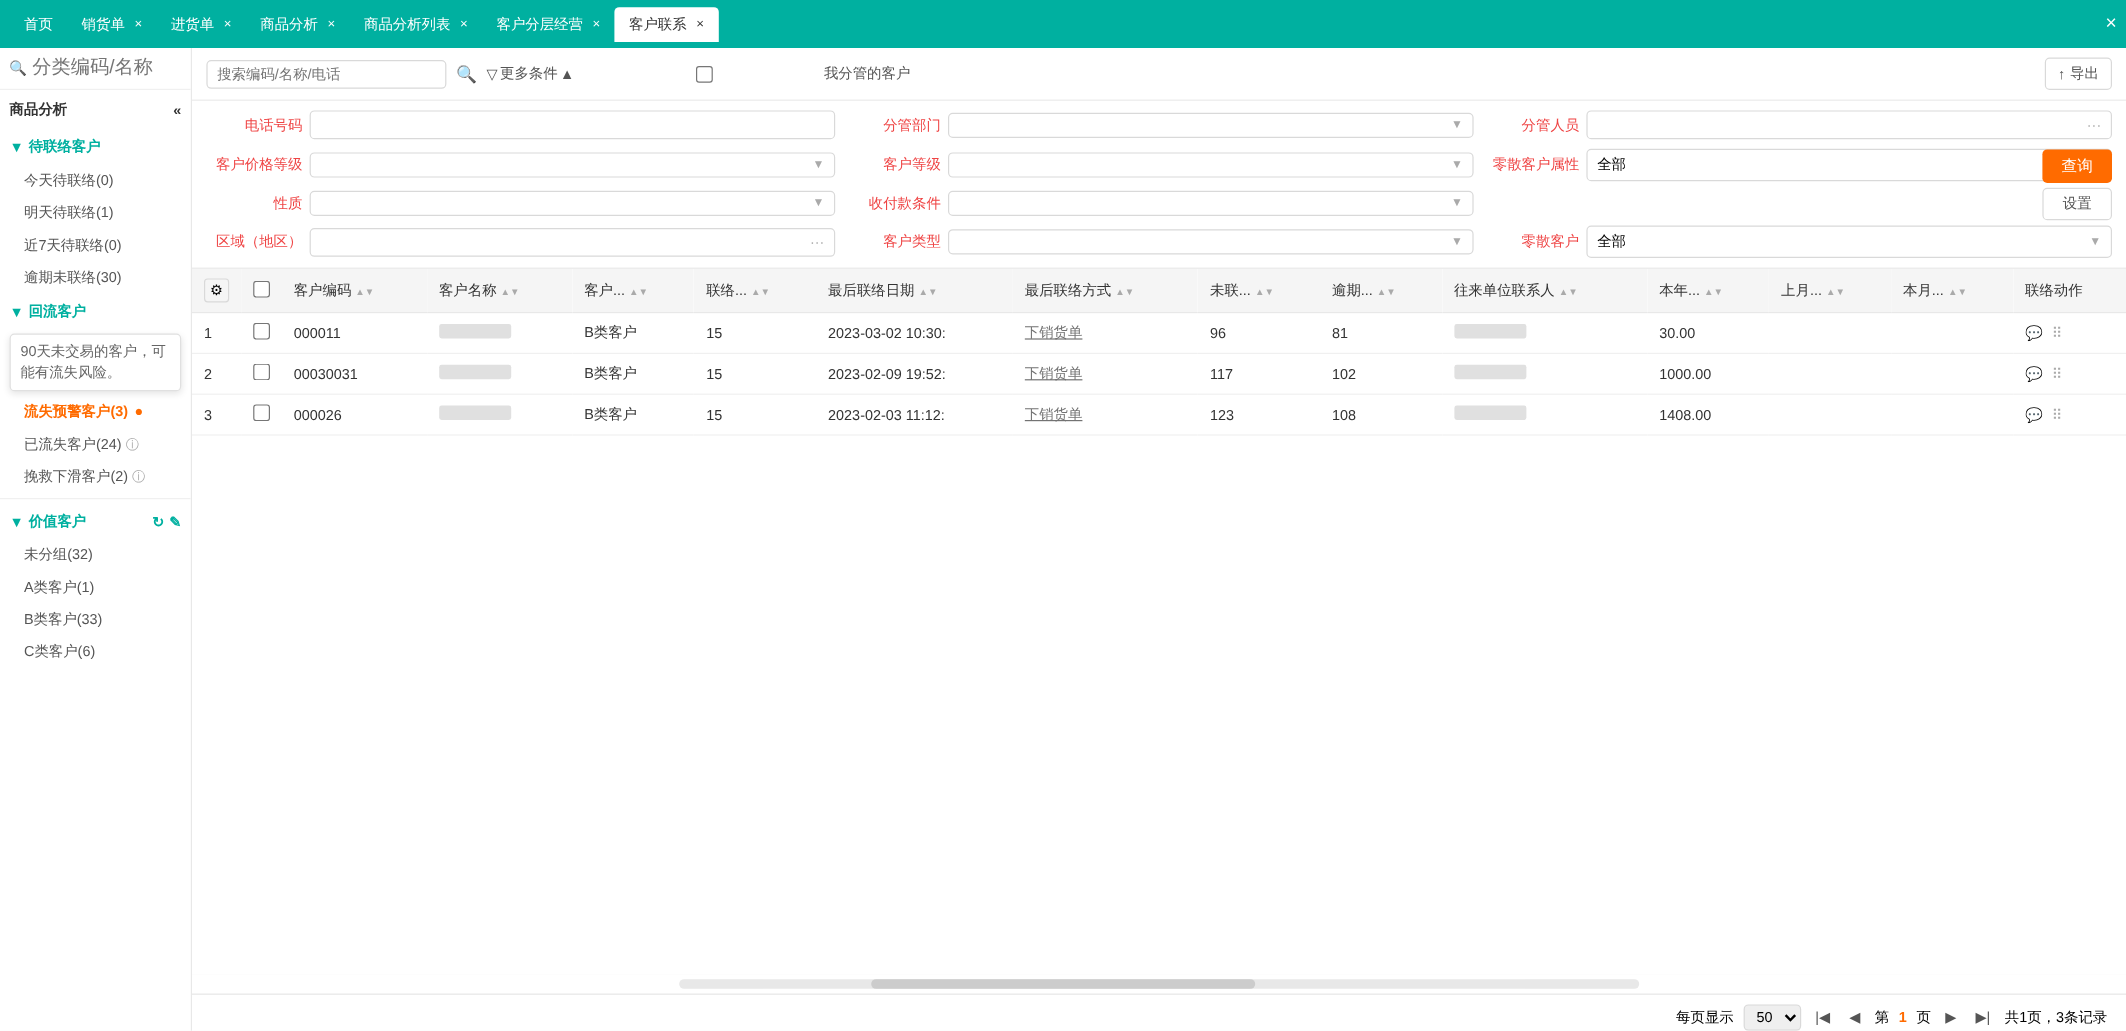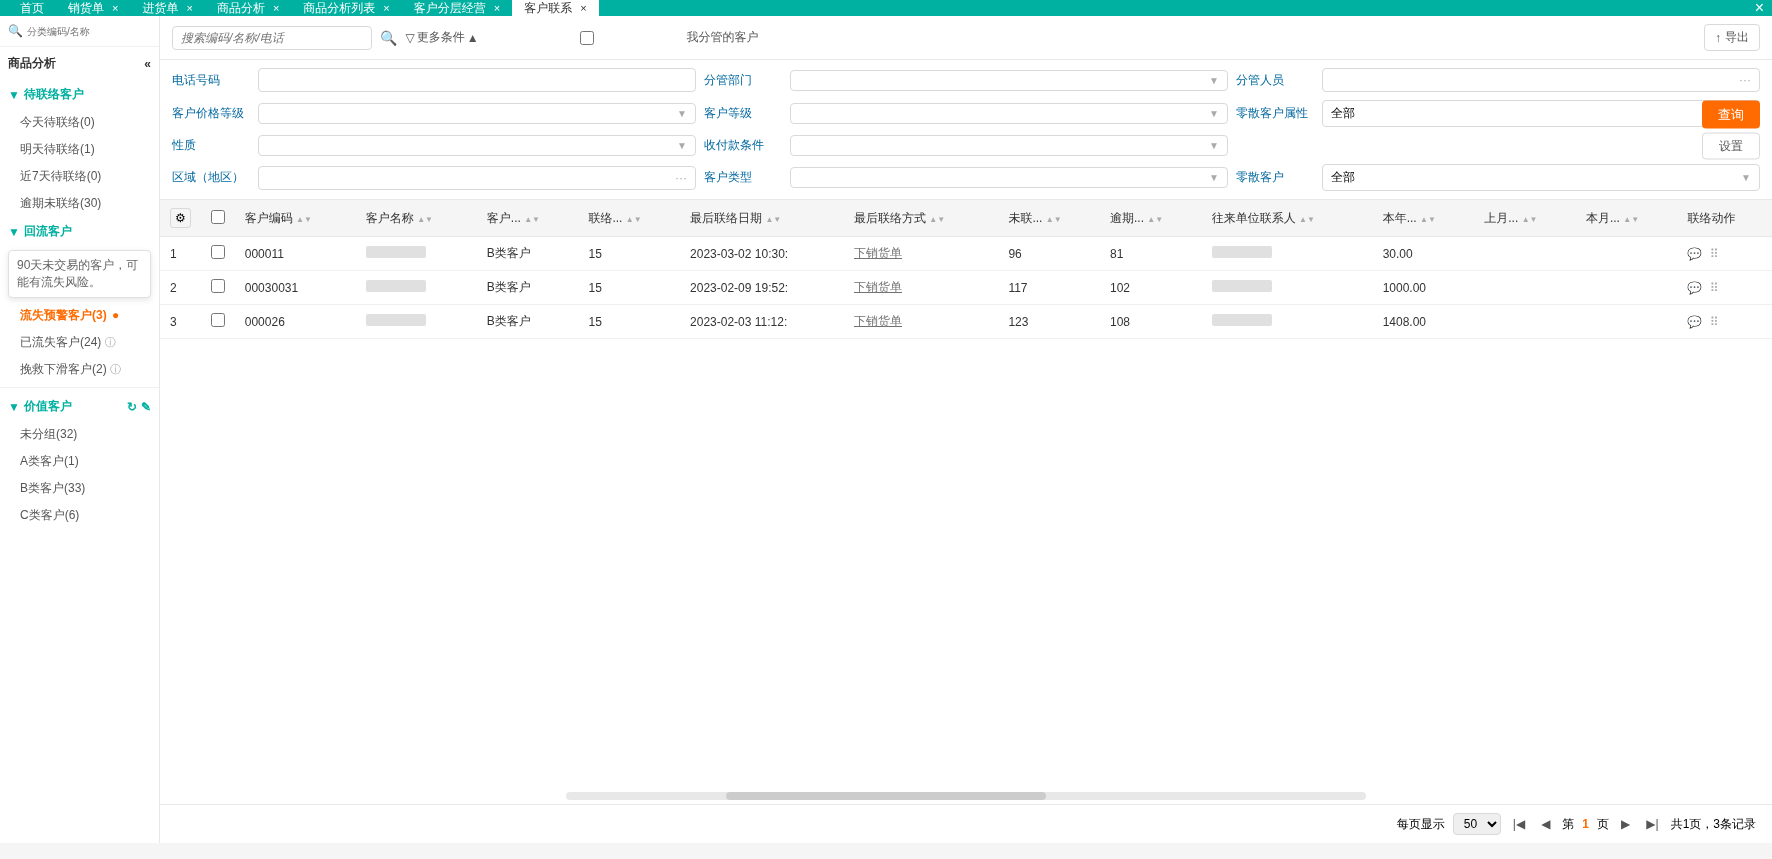--- a/index.html
+++ b/index.html
@@ -1,21 +1,21 @@
 <!DOCTYPE html>
 <html><head>
   <meta charset="utf-8">
   <style>
     * { box-sizing: border-box; margin: 0; padding: 0; font-family: "Microsoft YaHei", "PingFang SC", sans-serif; font-size: 12px; }
     body { background: #f5f5f5; overflow: hidden; width: 1772px; height: 859px; }
 
     
     .top-nav {
       background: #00b0a0;
-      height: 16px;
+      height: 40px;
       display: flex;
       align-items: center;
       padding: 0 8px;
     }
     .top-nav .tab {
       padding: 6px 12px;
       color: #fff;
       cursor: pointer;
       display: flex;
       align-items: center;
@@ -44,21 +44,21 @@
     .sidebar-search {
       padding: 8px;
       display: flex;
       align-items: center;
       border-bottom: 1px solid #f0f0f0;
     }
     .sidebar-search input {
       border: none;
       outline: none;
       width: 100%;
-      font-size: 10px;
+      font-size: 16px;
       color: #999;
     }
     .sidebar-search .search-icon { color: #ccc; margin-right: 4px; }
     .sidebar-header {
       padding: 8px;
       display: flex;
       align-items: center;
       justify-content: space-between;
       font-weight: bold;
       color: #333;
@@ -108,21 +108,20 @@
       display: flex;
       align-items: center;
       gap: 8px;
     }
     .filter-bar input {
       border: 1px solid #d9d9d9;
       border-radius: 4px;
       padding: 4px 8px;
       width: 200px;
       outline: none;
-      font-style: italic;
     }
     .filter-search-btn {
       background: none;
       border: none;
       cursor: pointer;
       color: #ff6b00;
       font-size: 14px;
     }
     .filter-more {
       color: #555;
@@ -148,21 +147,21 @@
       color: #555;
       display: flex;
       align-items: center;
       gap: 4px;
     }
     .adv-filter-row {
       display: flex;
       align-items: center;
       gap: 6px;
     }
-    .adv-filter-label { color: #0369a1; width: 80px; text-align: left; flex-shrink: 0; }
+    .adv-filter-label { color: #ef4444; width: 80px; text-align: right; flex-shrink: 0; }
     .adv-filter-input {
       flex: 1;
       border: 1px solid #d9d9d9;
       border-radius: 4px;
       padding: 4px 8px;
       outline: none;
       min-width: 0;
     }
     .adv-filter-select {
       flex: 1;

